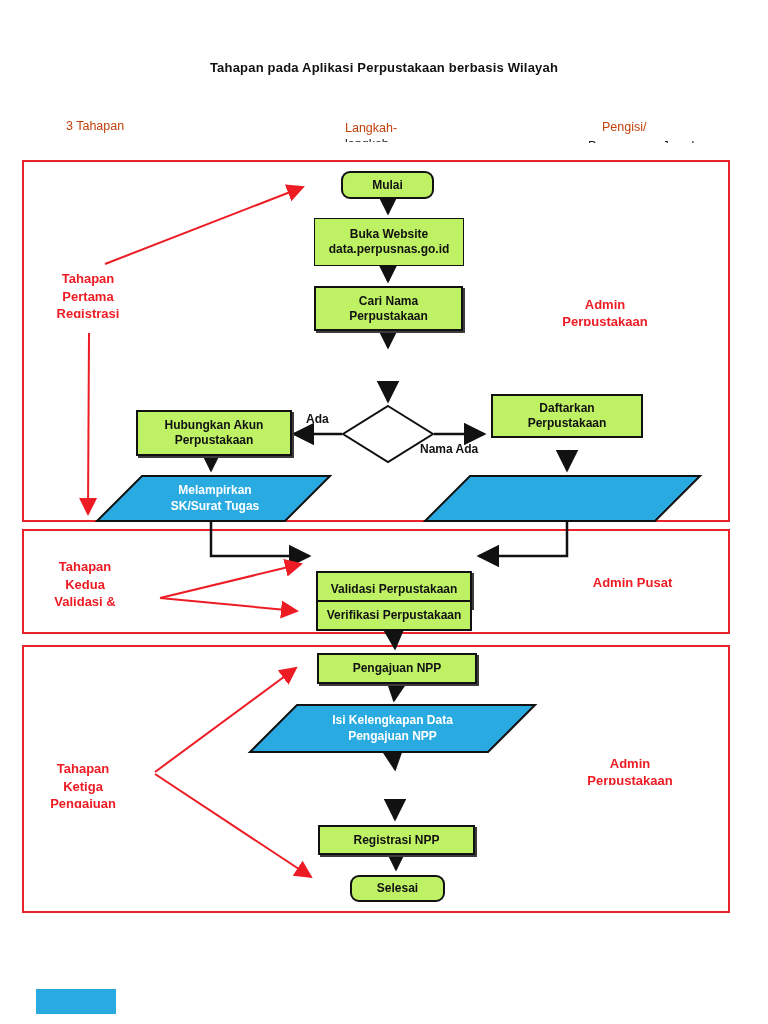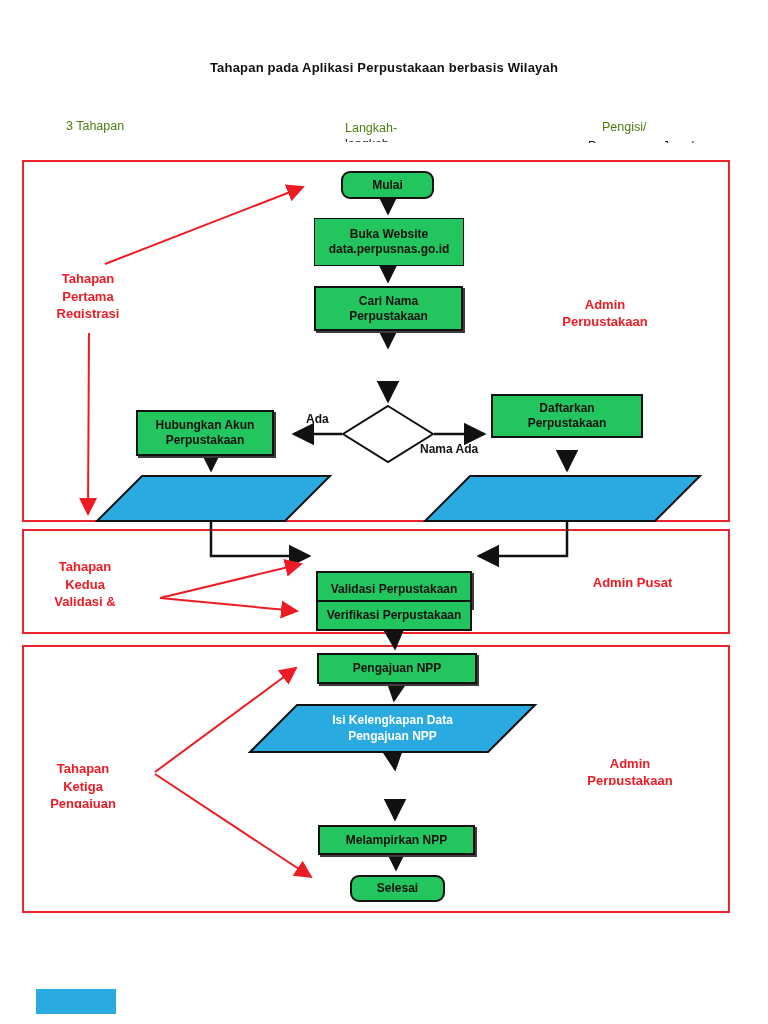--- a/index.html
+++ b/index.html
@@ -4,28 +4,28 @@
 <style>
   html,body{margin:0;padding:0;background:#ffffff;}
   #page{
     position:relative;width:768px;height:1024px;background:#ffffff;overflow:hidden;
     font-family:"Liberation Sans","DejaVu Sans",sans-serif;color:#1a1a1a;
   }
   #title{
     position:absolute;left:0;top:60px;width:768px;text-align:center;
     font-size:13px;font-weight:700;color:#111;letter-spacing:.2px;
   }
-  .colhead{position:absolute;font-size:12.5px;color:#4d7c0f;}
+  .colhead{position:absolute;font-size:12.5px;color:#c2410c;}
   .clipline{position:absolute;overflow:hidden;font-size:12.5px;color:#1a1a1a;line-height:14px;}
   .section{position:absolute;border:2px solid #e8232a;box-sizing:border-box;background:transparent;}
   svg.layer{position:absolute;left:0;top:0;pointer-events:none;}
   .node{
     position:absolute;display:flex;flex-direction:column;align-items:center;justify-content:center;
     text-align:center;font-size:12px;font-weight:600;line-height:1.25;color:#111;
-    background:#22c55e;border:1.8px solid #111;box-sizing:border-box;white-space:pre-line;
+    background:#bef264;border:1.8px solid #111;box-sizing:border-box;white-space:pre-line;
   }
   .node.shadow{border-width:2px;box-shadow:2px 2px 0 #3c3c3c;}
   .node .b{font-weight:700;}
   .ptext{
     position:absolute;display:flex;align-items:center;justify-content:center;text-align:center;
     font-size:12px;font-weight:700;color:#ffffff;line-height:1.3;white-space:pre-line;pointer-events:none;
   }
   .edgelabel{position:absolute;font-size:12px;font-weight:600;color:#111;}
   .stage-label{
     position:absolute;overflow:hidden;text-align:center;white-space:pre-line;
@@ -102,38 +102,40 @@
     <span class="b">data.perpusnas.go.id</span>
   </div>
 
   <div class="node shadow" style="left:314px;top:286px;width:149px;height:45px;"><span>Cari Nama
 Perpustakaan</span></div>
 
 
   <div class="edgelabel" style="left:306px;top:412px;">Ada</div>
   <div class="edgelabel" style="left:420px;top:442px;">Nama Ada</div>
 
-  <div class="node shadow" style="left:136px;top:410px;width:138px;height:46px;"><span>Hubungkan Akun
+  <div class="node shadow" style="left:136px;top:410px;width:156px;height:46px;"><span>Hubungkan Akun
 Perpustakaan</span></div>
 
   <div class="node" style="left:491px;top:394px;width:152px;height:44px;border-width:2px;"><span>Daftarkan
 Perpustakaan</span></div>
 
+  <div class="ptext" style="left:130px;top:476px;width:170px;height:45px;">Melampirkan
+SK/Surat Tugas</div>
 
   <div class="node shadow" style="left:316px;top:571px;width:156px;height:37px;"><span>Validasi Perpustakaan</span></div>
 
   <div class="node" style="left:316px;top:600px;width:156px;height:31px;border-width:2px;"><span>Verifikasi Perpustakaan</span></div>
 
   <div class="node shadow" style="left:317px;top:653px;width:160px;height:31px;"><span>Pengajuan NPP</span></div>
 
   <div class="ptext" style="left:285px;top:705px;width:215px;height:47px;">Isi Kelengkapan Data
 Pengajuan NPP</div>
 
 
-  <div class="node shadow" style="left:318px;top:825px;width:157px;height:30px;"><span>Melampirkan NPP</span></div>
+  <div class="node shadow" style="left:318px;top:825px;width:157px;height:30px;"><span>Registrasi NPP</span></div>
 
   <div class="node" style="left:350px;top:875px;width:95px;height:27px;border-radius:9px;border-width:2px;"><span>Selesai</span></div>
 
   <div class="stage-label" style="left:48px;top:270px;width:80px;height:48px;">Tahapan
 Pertama
 Registrasi</div>
   <div class="stage-label" style="left:45px;top:558px;width:80px;height:48px;">Tahapan
 Kedua
 Validasi &amp;</div>
   <div class="stage-label" style="left:43px;top:760px;width:80px;height:48px;">Tahapan

